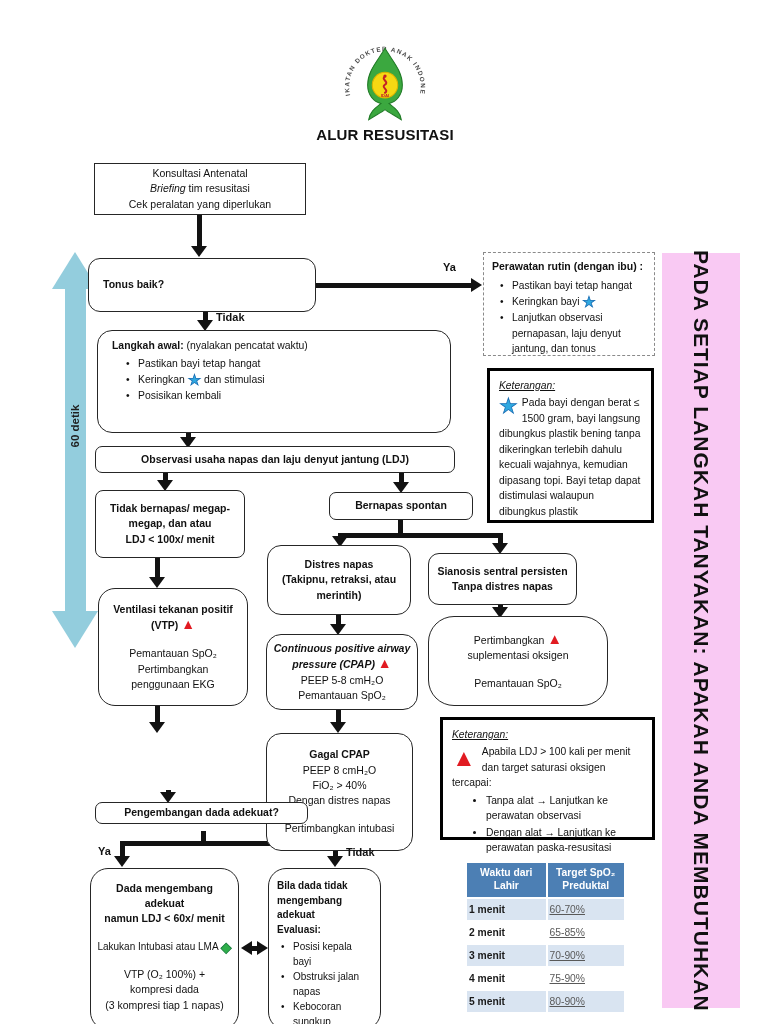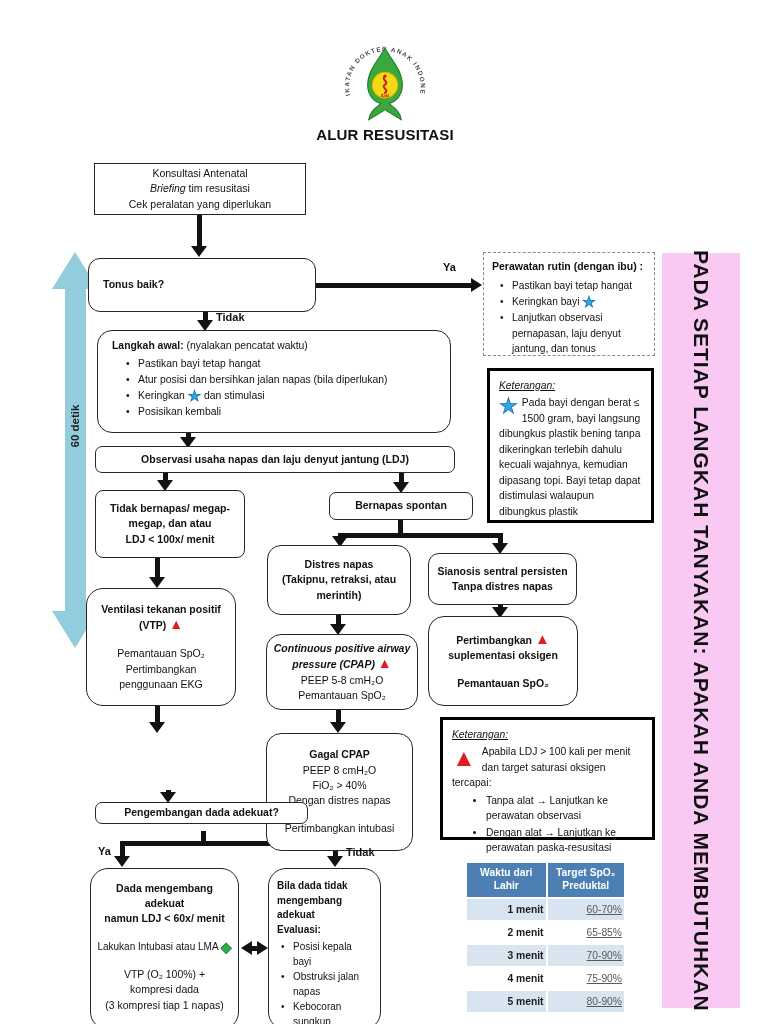--- a/index.html
+++ b/index.html
@@ -32,21 +32,21 @@
   .ket{position:absolute;border:3.5px solid #000;background:#fff;font-size:10.3px;line-height:1.5;
        padding:7px 9px;z-index:3;box-sizing:border-box;}
   .ket .hd{text-decoration:underline;margin-bottom:2px;font-style:italic;}
   .ket ul{margin:2px 0 0 18px;padding:0;}
   .ket li{margin-bottom:1px;}
   
   #spo2{position:absolute;left:467px;top:861px;width:157px;border-collapse:separate;border-spacing:0 2.5px;
         font-size:10.3px;z-index:3;}
   #spo2 th{background:#4C7FB4;color:#fff;font-weight:bold;padding:4px 2px;line-height:1.25;width:50%;}
   #spo2 th+th{border-left:2.5px solid #fff;}
-  #spo2 td{padding:5px 2px;text-align:right;}
+  #spo2 td{padding:5px 2px;text-align:left;}
   #spo2 td:first-child{font-weight:bold;color:#1a1a1a;}
   #spo2 td:last-child{color:#595959;border-left:2.5px solid #fff;text-decoration:underline;}
   #spo2 tr.alt td{background:#D9E4F1;}
   
   #pinkbar{position:absolute;left:662px;top:253px;width:78px;height:755px;background:#F9C9F3;
            display:flex;align-items:center;justify-content:center;z-index:1;}
   #pinkbar .vtext{writing-mode:vertical-rl;white-space:nowrap;font-weight:bold;font-size:21px;
            letter-spacing:1px;color:#111;}
   
   .blue-shaft{position:absolute;left:65px;top:288px;width:21px;height:324px;background:#93CDDD;z-index:0;}
@@ -112,21 +112,20 @@
   </div>
 
   <div class="vl" style="left:203px;top:312px;height:9px;"></div>
   <div class="ah down" style="left:197px;top:320px;"></div>
   <div class="lbl" style="left:216px;top:311px;">Tidak</div>
 
   <div class="bx" style="left:97px;top:330px;width:354px;height:103px;border-radius:15px;padding:7px 14px;font-size:10.4px;">
     <div><b>Langkah awal:</b><span> (nyalakan pencatat waktu)</span></div>
     <ul class="blt" style="padding-left:12px;">
       <li><span>Pastikan bayi tetap hangat</span></li>
-      <li><span>Atur posisi dan bersihkan jalan napas (bila diperlukan)</span></li>
       <li><span>Keringkan</span> <span class="star">★</span> <span>dan stimulasi</span></li>
       <li><span>Posisikan kembali</span></li>
     </ul>
   </div>
 
   <div class="vl" style="left:186px;top:433px;height:5px;"></div>
   <div class="ah down" style="left:180px;top:437px;"></div>
 
   <div class="bx ctr bold" style="left:95px;top:446px;width:360px;height:27px;border-radius:7px;">
       <span>Observasi usaha napas dan laju denyut jantung (LDJ)</span>
@@ -165,21 +164,21 @@
   </div>
 
   <div class="bx ctr bold" style="left:428px;top:553px;width:149px;height:52px;border-radius:11px;">
     <div>Sianosis sentral persisten</div>
     <div>Tanpa distres napas</div>
   </div>
 
   <div class="vl" style="left:155px;top:558px;height:20px;"></div>
   <div class="ah down" style="left:149px;top:577px;"></div>
 
-  <div class="bx ctr" style="left:86px;top:588px;width:150px;height:118px;border-radius:17px;">
+  <div class="bx ctr" style="left:98px;top:588px;width:150px;height:118px;border-radius:17px;">
     <div class="bold">Ventilasi tekanan positif</div>
     <div class="bold"><span>(VTP)</span> <span class="tri" style="font-size:14px;">▲</span></div>
     <div class="gap"></div>
     <div>Pemantauan SpO₂</div>
     <div>Pertimbangkan</div>
     <div>penggunaan EKG</div>
   </div>
 
   <div class="vl" style="left:336px;top:615px;height:10px;"></div>
   <div class="ah down" style="left:330px;top:624px;"></div>
@@ -187,21 +186,21 @@
   <div class="bx ctr" style="left:266px;top:634px;width:152px;height:76px;border-radius:15px;">
     <div class="bold" style="font-style:italic;">Continuous positive airway</div>
     <div class="bold" style="font-style:italic;"><span>pressure (CPAP)</span> <span class="tri" style="font-size:14px;font-style:normal;">▲</span></div>
     <div>PEEP 5-8 cmH₂O</div>
     <div>Pemantauan SpO₂</div>
   </div>
 
   <div class="vl" style="left:498px;top:605px;height:3px;"></div>
   <div class="ah down" style="left:492px;top:607px;"></div>
 
-  <div class="bx ctr" style="left:428px;top:616px;width:150px;height:90px;border-radius:16px;font-weight:bold;">
+  <div class="bx ctr" style="left:428px;top:616px;width:180px;height:90px;border-radius:26px;">
     <div><span>Pertimbangkan</span> <span class="tri" style="font-size:15px;">▲</span></div>
     <div>suplementasi oksigen</div>
     <div class="gap"></div>
     <div>Pemantauan SpO₂</div>
   </div>
 
   <div class="vl" style="left:155px;top:706px;height:17px;"></div>
   <div class="ah down" style="left:149px;top:722px;"></div>
 
 

